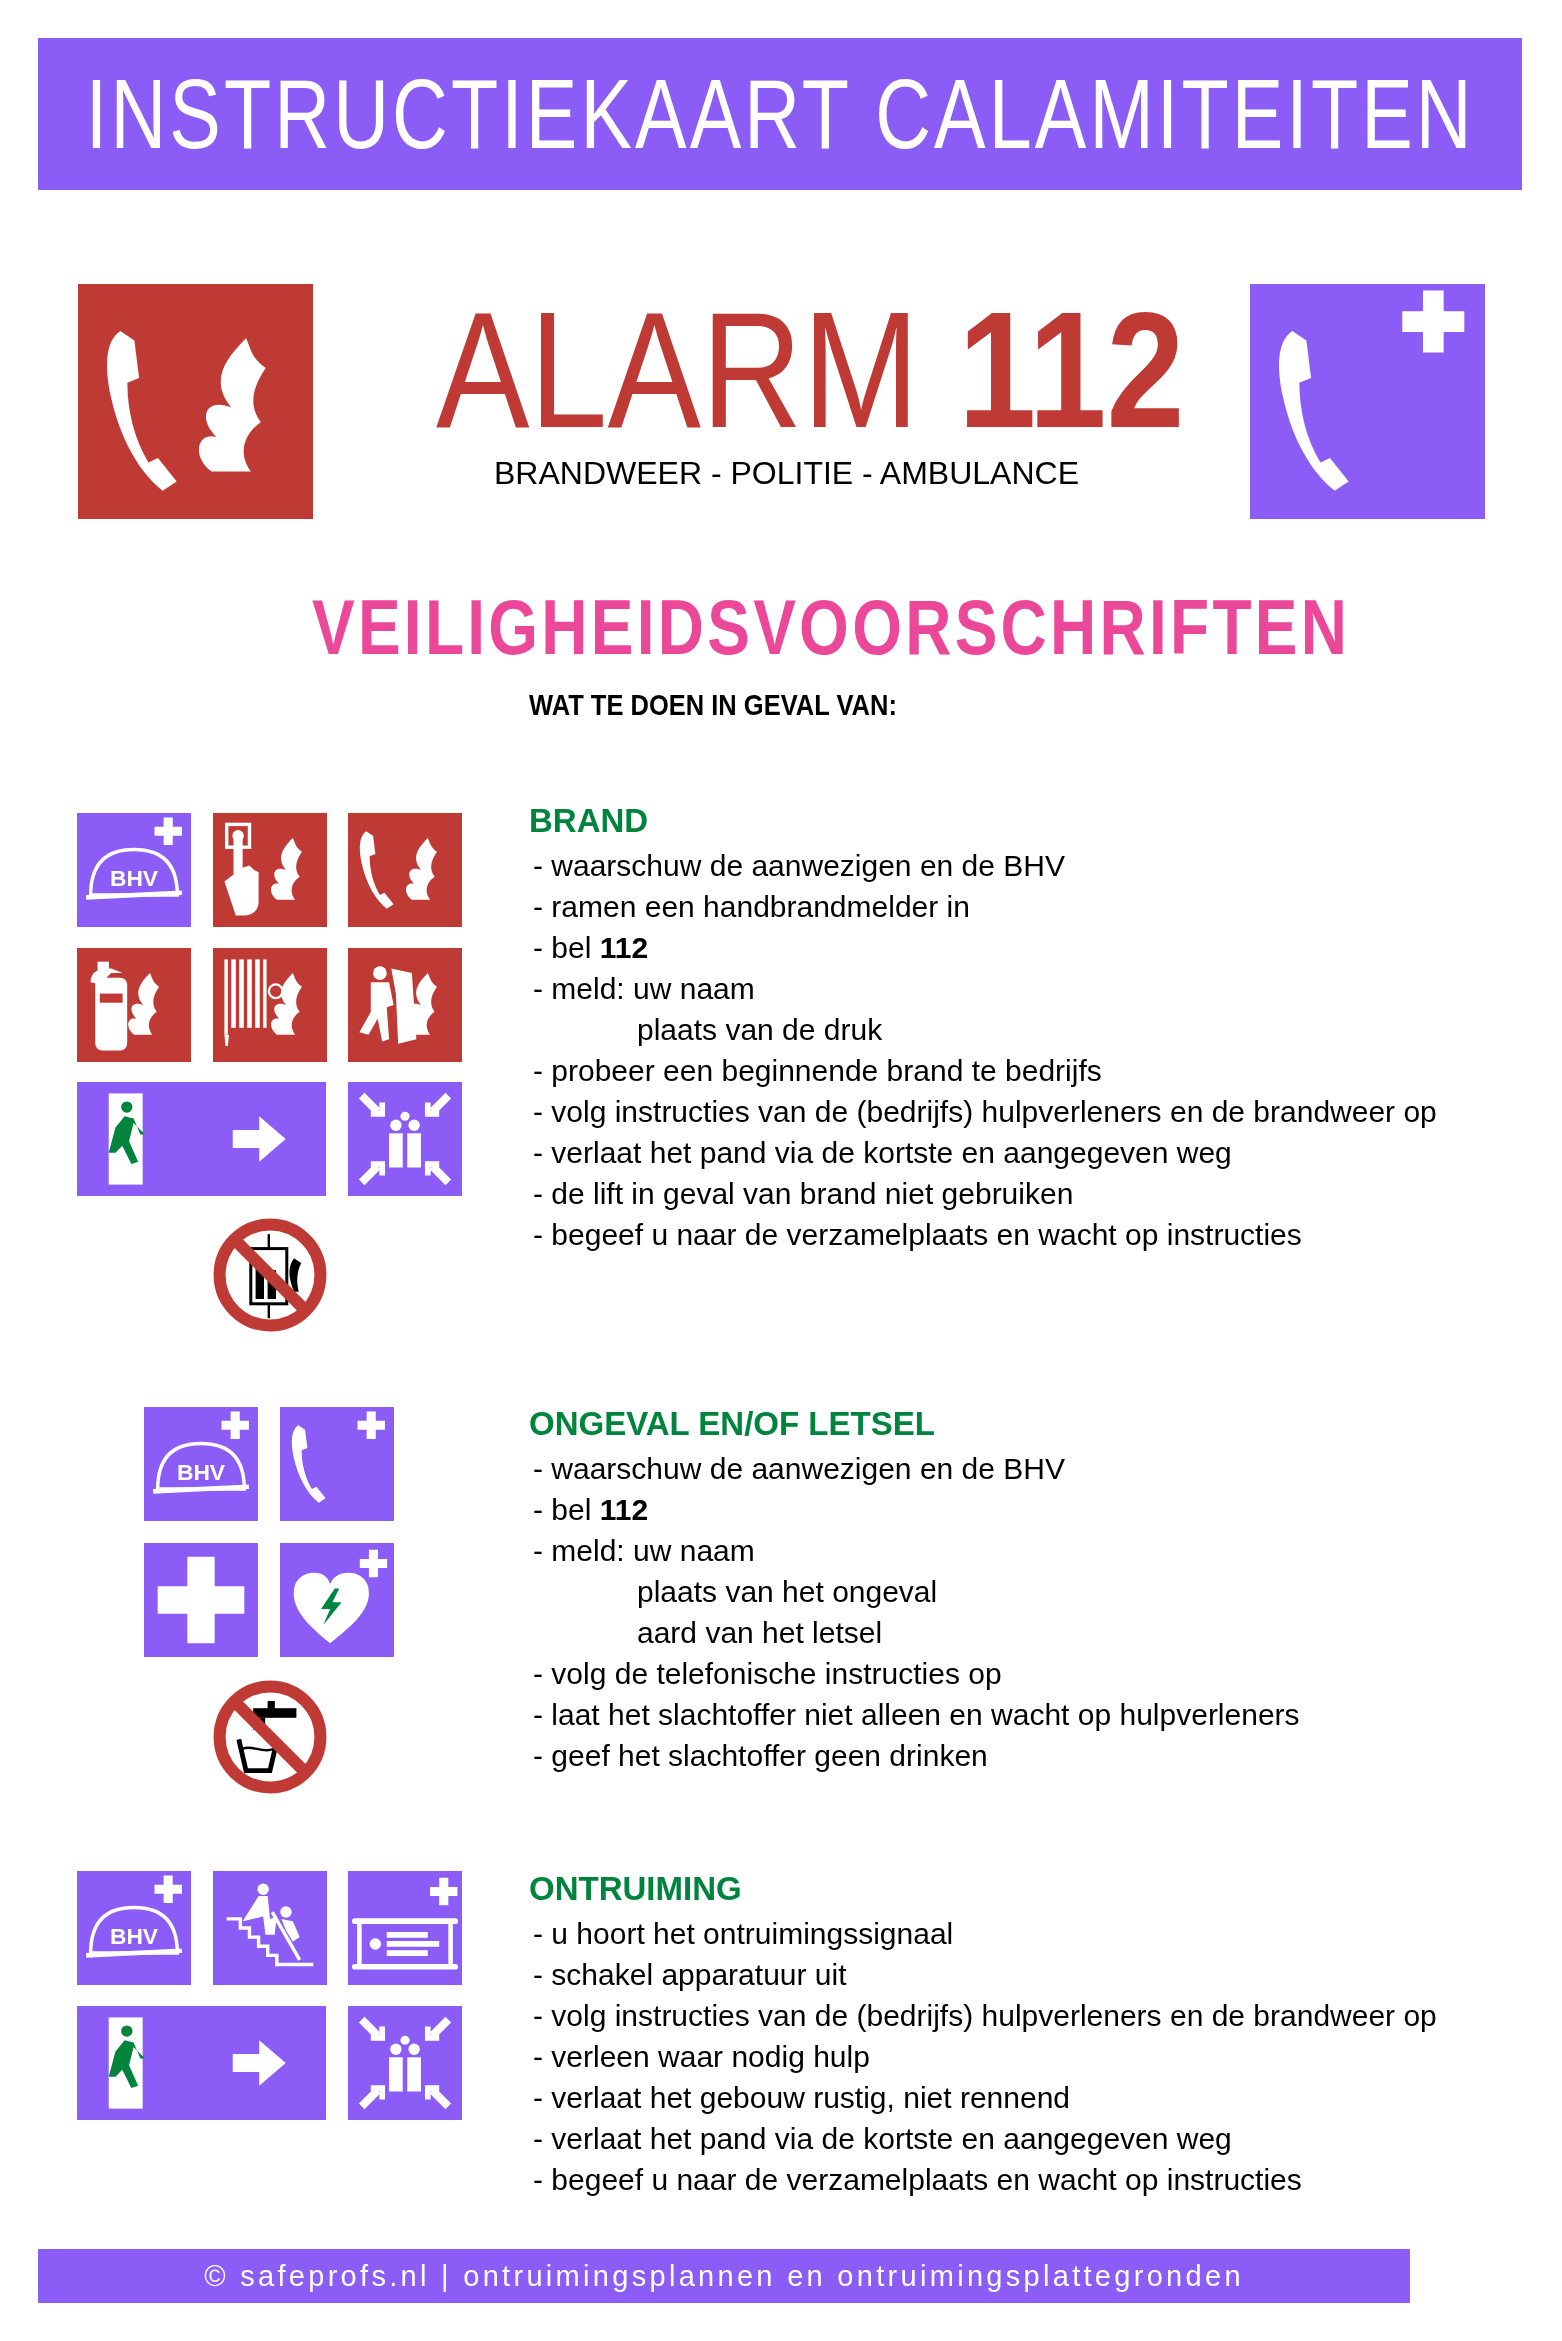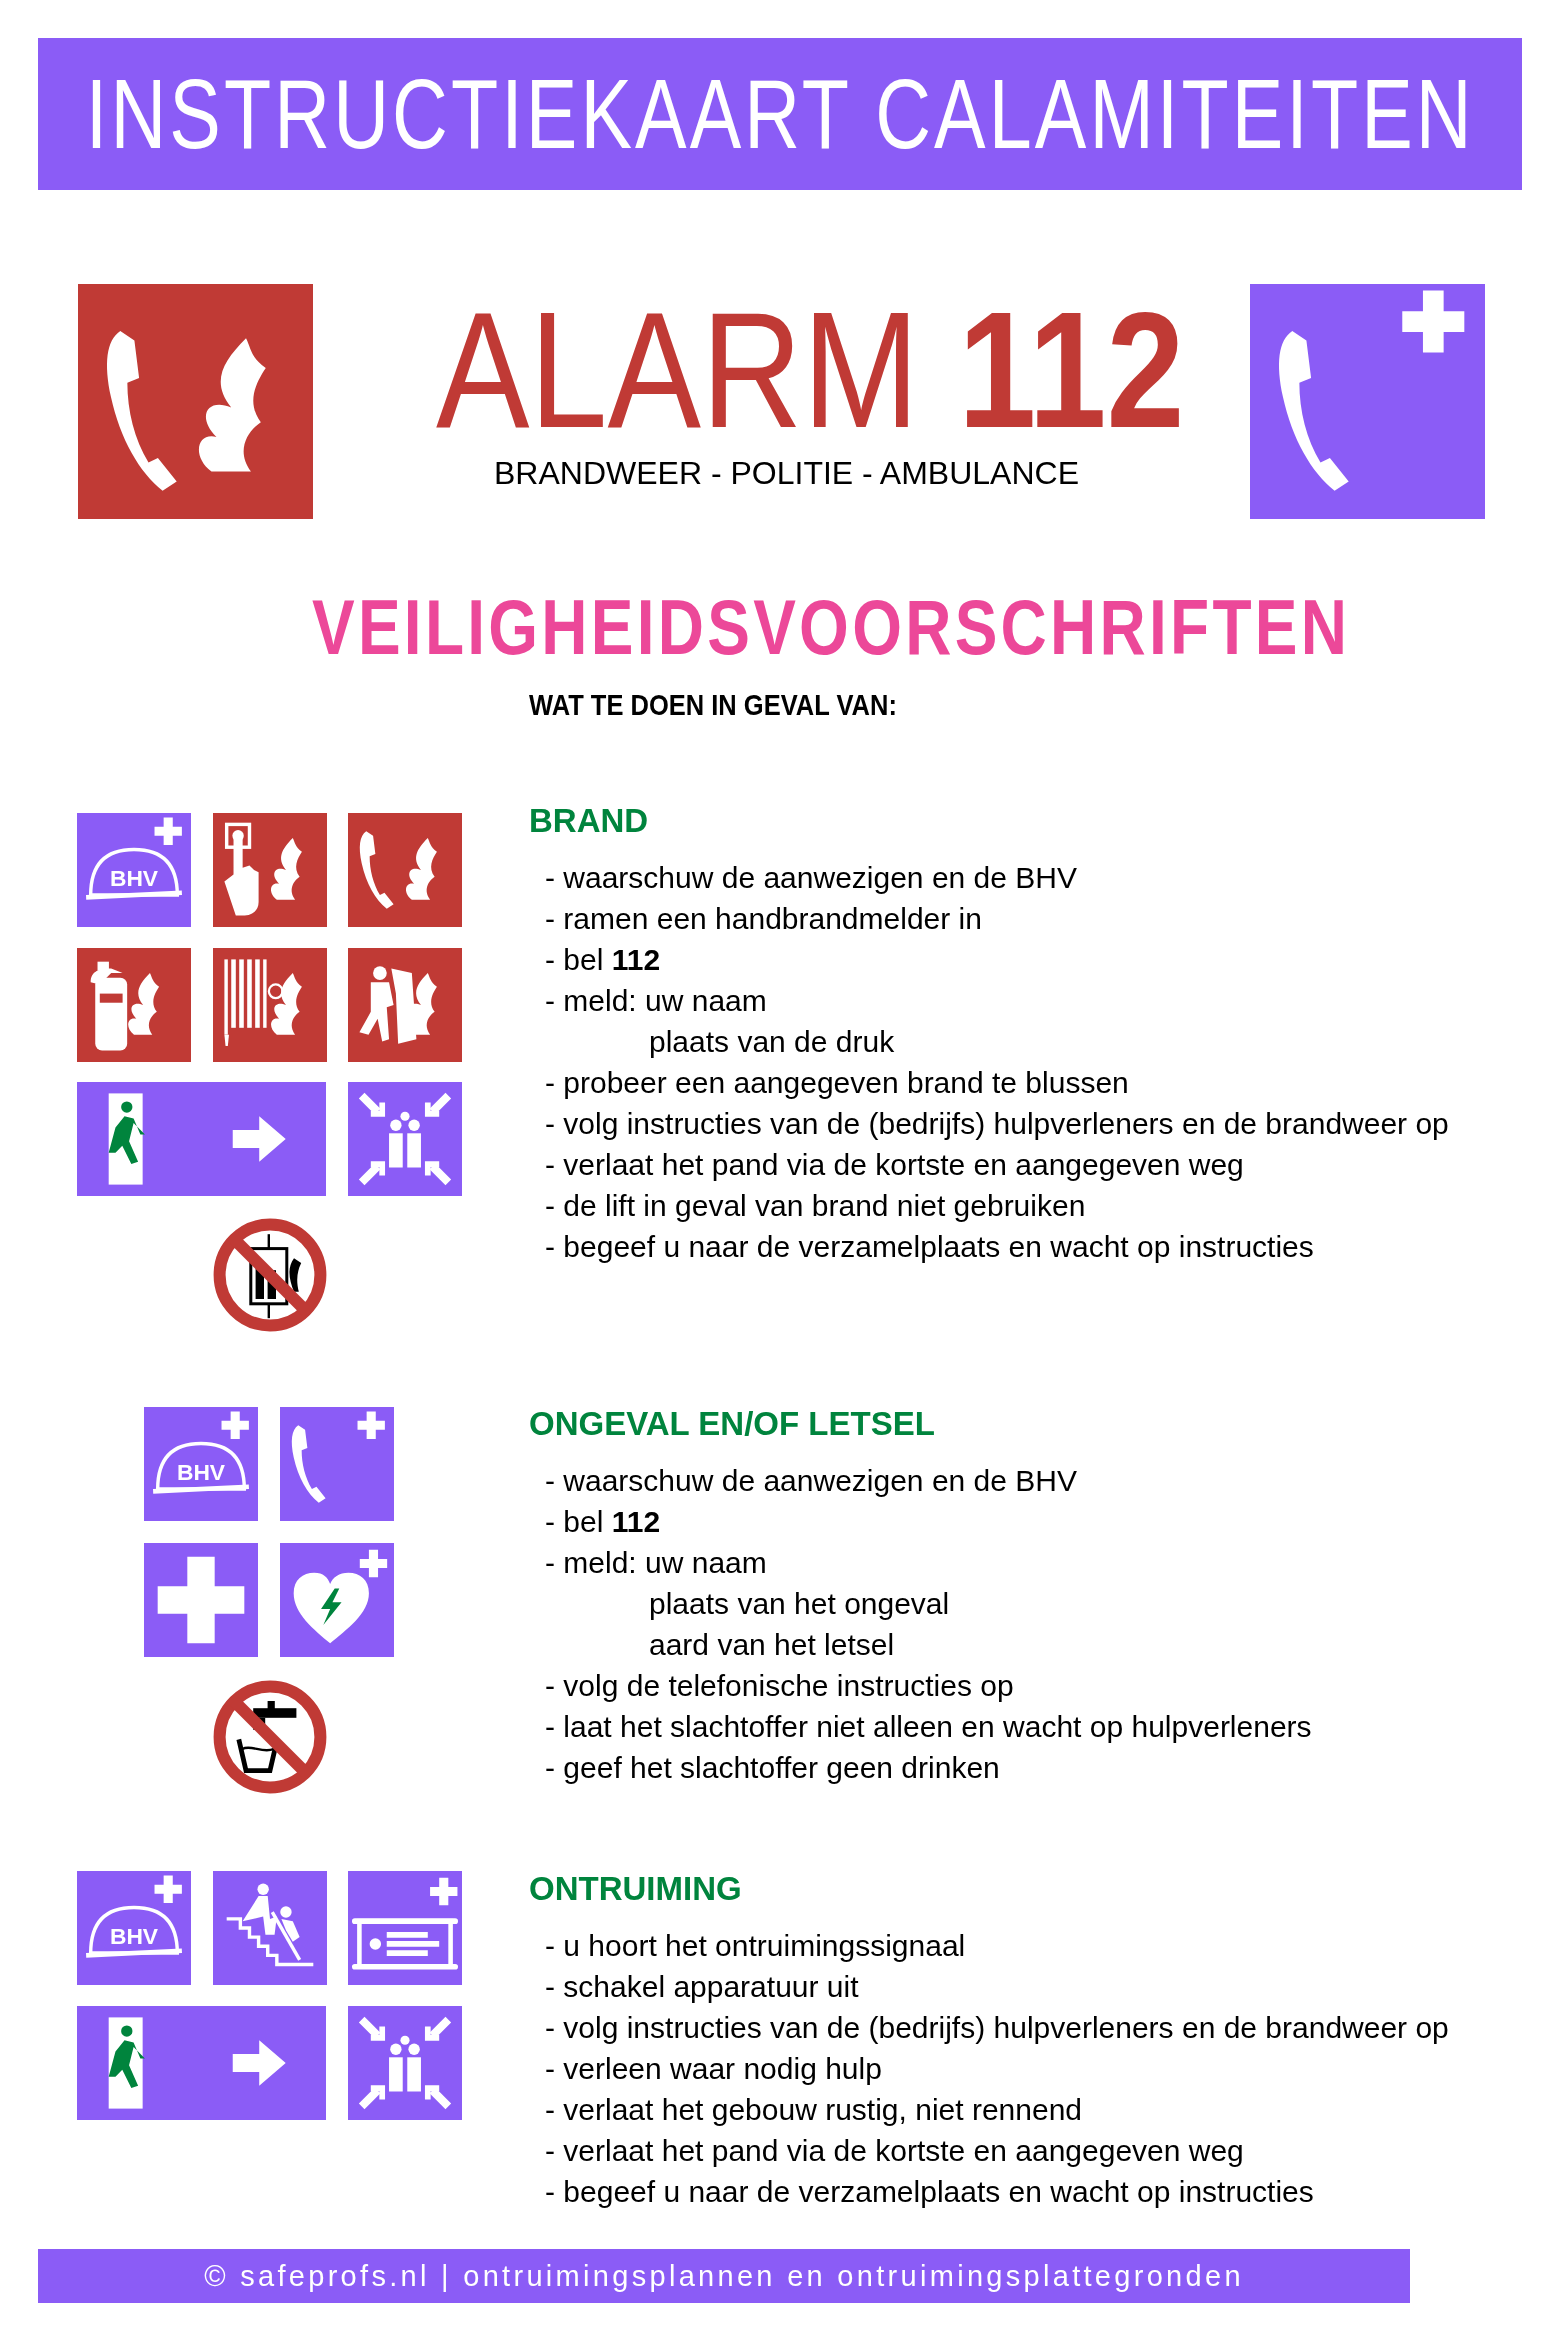--- a/index.html
+++ b/index.html
@@ -14,21 +14,21 @@
   .alarm-title{left:370px;top:291px;width:833px;height:159px;text-align:center;color:#c03a35;white-space:nowrap;}
   .alarm-title .w{font-size:165px;line-height:159px;display:inline-block;transform:scaleX(0.85);transform-origin:center;}
   .alarm-title b{font-weight:bold;}
   .alarm-sub{left:370px;top:455px;width:833px;text-align:center;font-size:32px;white-space:nowrap;}
   .veilig{left:198px;top:582px;width:1157px;text-align:center;color:#ec4899;font-weight:bold;font-size:78px;letter-spacing:4px;white-space:nowrap;}
   .veilig span{display:inline-block;transform:scaleX(0.82);}
   .wat{left:529px;top:688px;font-weight:bold;font-size:30px;white-space:nowrap;}
   .wat span{display:inline-block;transform:scaleX(0.85);transform-origin:left;}
   .section{position:absolute;left:529px;}
   .section h2{margin:0;color:#00843d;font-size:33px;font-weight:bold;line-height:40px;}
-  .section ul{list-style:none;margin:16px;padding:0;}
+  .section ul{list-style:none;margin:4px;padding:0;}
   .section li{font-size:30px;line-height:41px;white-space:nowrap;}
   .section li.indent{padding-left:104px;}
   .footer{left:38px;top:2249px;width:1372px;height:54px;display:flex;align-items:center;justify-content:center;}
   .footer span{color:#fff;font-size:29px;letter-spacing:3.3px;white-space:nowrap;}
 </style>
 </head>
 <body>
 
 <svg width="0" height="0" style="position:absolute">
   <defs>
@@ -169,21 +169,21 @@
 </div>
 
 <div class="section" style="top:801px;">
   <h2>BRAND</h2>
   <ul>
     <li>- waarschuw de aanwezigen en de BHV</li>
     <li>- ramen een handbrandmelder in</li>
     <li><span>- bel </span><b>112</b></li>
     <li>- meld: uw naam</li>
     <li class="indent">plaats van de druk</li>
-    <li>- probeer een aangegeven brand te blussen</li>
+    <li>- probeer een beginnende brand te bedrijfs</li>
     <li>- volg instructies van de (bedrijfs) hulpverleners en de brandweer op</li>
     <li>- verlaat het pand via de kortste en aangegeven weg</li>
     <li>- de lift in geval van brand niet gebruiken</li>
     <li>- begeef u naar de verzamelplaats en wacht op instructies</li>
   </ul>
 </div>
 
 <div class="sign green" style="left:144px;top:1407px;width:114px;height:114px;">
   <svg viewBox="0 0 100 100">
       <use href="#helmet"></use>

